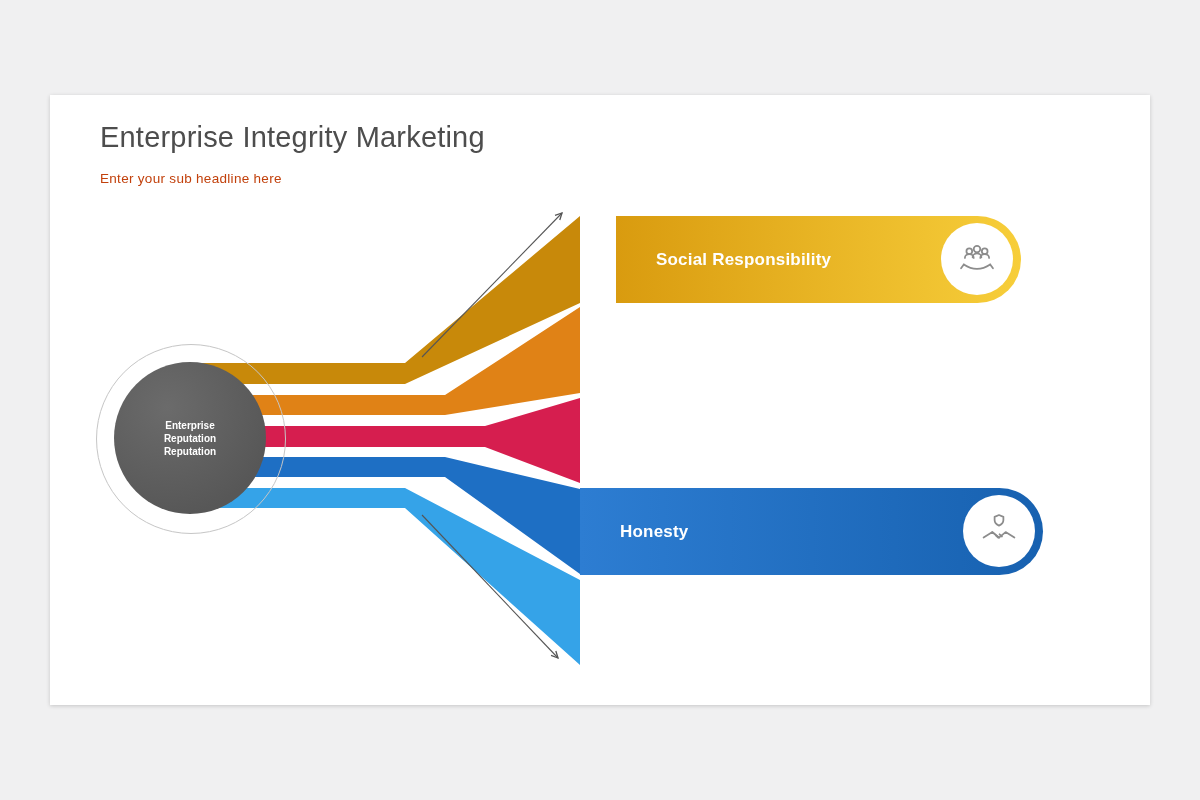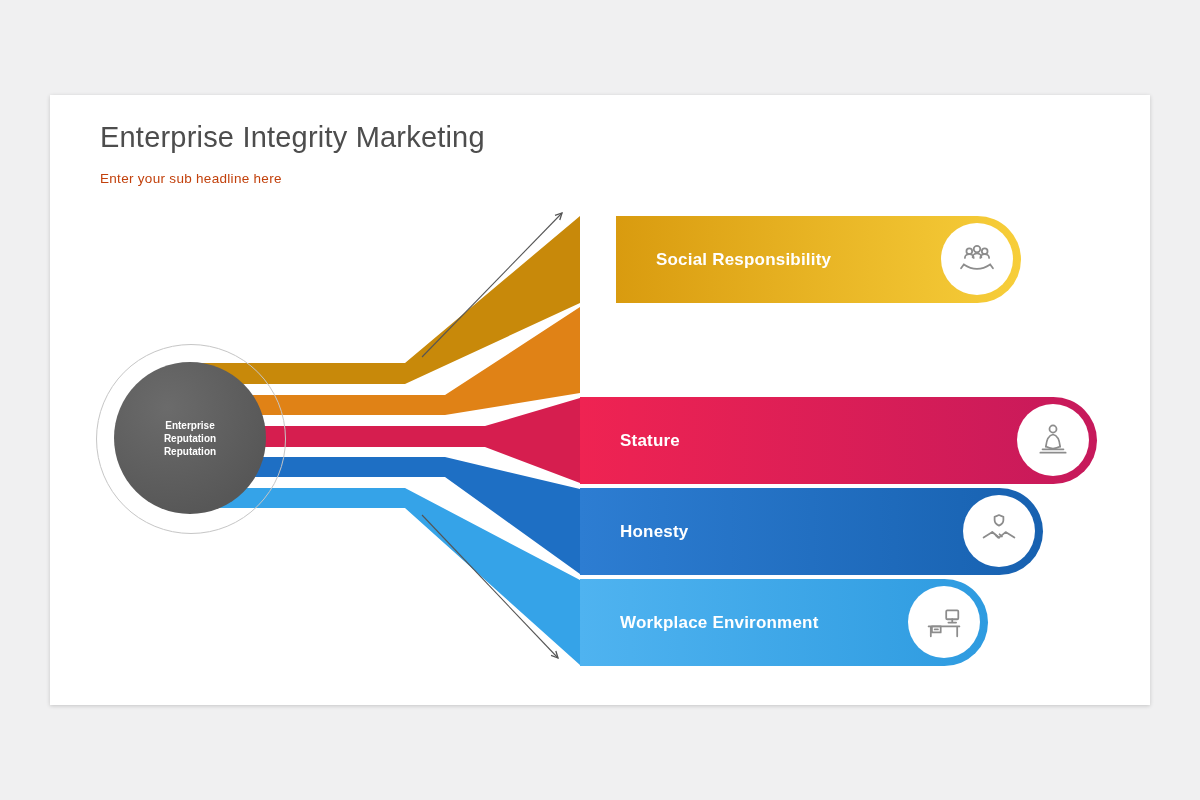--- a/index.html
+++ b/index.html
@@ -92,56 +92,32 @@
           <path d="M16,18.5 a4,3.6 0 0 1 8,0"></path>
           <path d="M23,19 a4,3.4 0 0 1 8,0"></path>
         <path d="M8,25 q12,8 24,0"></path>
           <path d="M8,25 l-2.5,3.5"></path>
           <path d="M32,25 l2.5,3.5"></path>
       </svg>
     </span>
   </div>
 
 
-  <div class="bar bar2" style="background: linear-gradient(to right, rgb(239, 35, 82), rgb(198, 25, 91));">
-    <span class="bar-label">Stature</span>
-    <span class="icon-circle">
-      <svg width="44" height="44" viewBox="0 0 40 40">
-        <circle cx="20" cy="10" r="3.2"></circle>
-        <path d="M13.5,26 Q14.5,16 20,15 Q25.5,16 26.5,26"></path>
-        <path d="M13.5,26 Q20,29.5 26.5,26"></path>
-        <path d="M10.5,28.5 H29.5"></path>
-        <path d="M8.5,31.5 H31.5"></path>
-      </svg>
-    </span>
-  </div>
 
   <div class="bar bar3" style="background: linear-gradient(to right, rgb(45, 125, 210), rgb(23, 97, 176));">
     <span class="bar-label">Honesty</span>
     <span class="icon-circle">
       <svg width="44" height="44" viewBox="0 0 40 40">
         <path d="M20,5.5 l4,1.6 v3 q0,3.4 -4,5 q-4,-1.6 -4,-5 v-3 Z"></path>
         <path d="M6,26 L14,21 L20,26 L26,21 L34,26"></path>
         <path d="M17,24 l2.2,2 M20.5,23 l2.2,2 M14,21 l6,5"></path>
       </svg>
     </span>
   </div>
 
-  <div class="bar bar4" style="background: linear-gradient(to right, rgb(79, 179, 240), rgb(46, 155, 224));">
-    <span class="bar-label">Workplace Environment</span>
-    <span class="icon-circle">
-      <svg width="44" height="44" viewBox="0 0 40 40">
-        <rect x="22" y="9.5" width="11" height="8" rx="1"></rect>
-        <path d="M27.5,17.5 v3 M24,20.5 h7"></path>
-        <path d="M6,24 H34 M8,24 V33 M32,24 V33"></path>
-        <rect x="9" y="24" width="8" height="5.5"></rect>
-        <path d="M11.5,26.8 h3"></path>
-      </svg>
-    </span>
-  </div>
 
   <div class="center-ring"></div>
   <div class="center-circle" style="background: radial-gradient(circle at 35% 30%, rgb(107, 107, 107), rgb(87, 87, 87) 75%);">
     <span style="color: rgb(255, 255, 255);">Enterprise</span>
     <span style="color: rgb(255, 255, 255);">Reputation</span>
     <span style="color: rgb(255, 255, 255);">Reputation</span>
   </div>
 
 </div>
 

